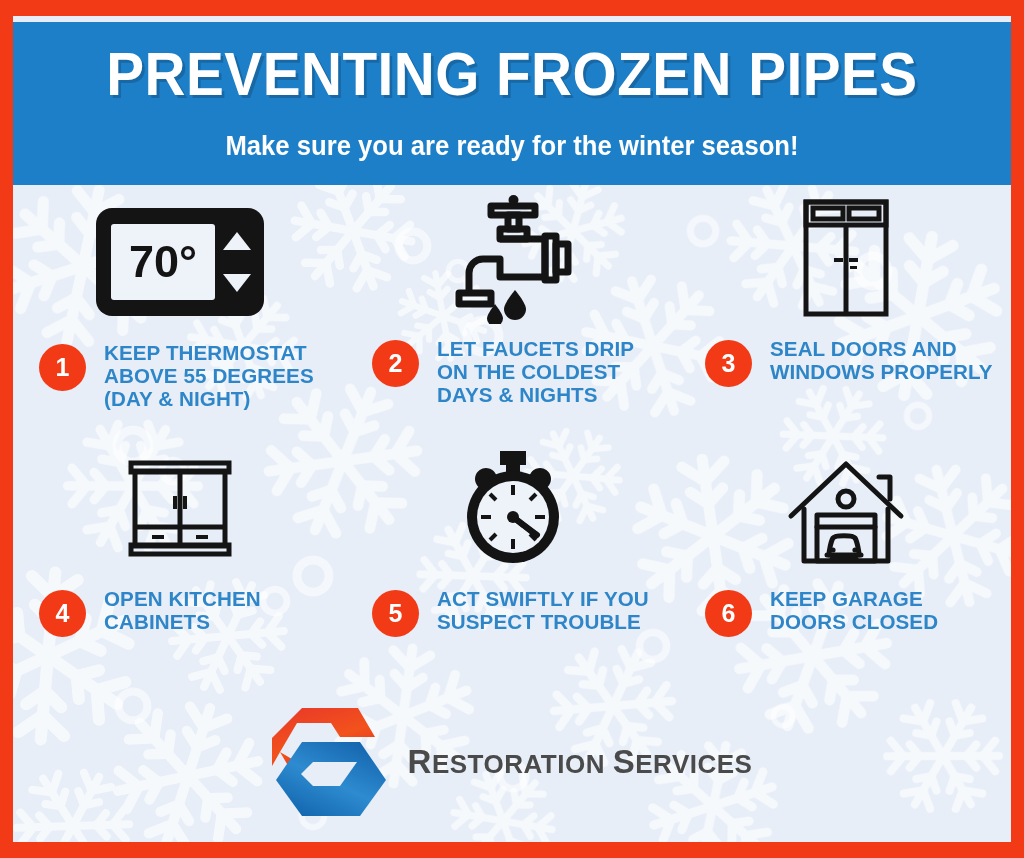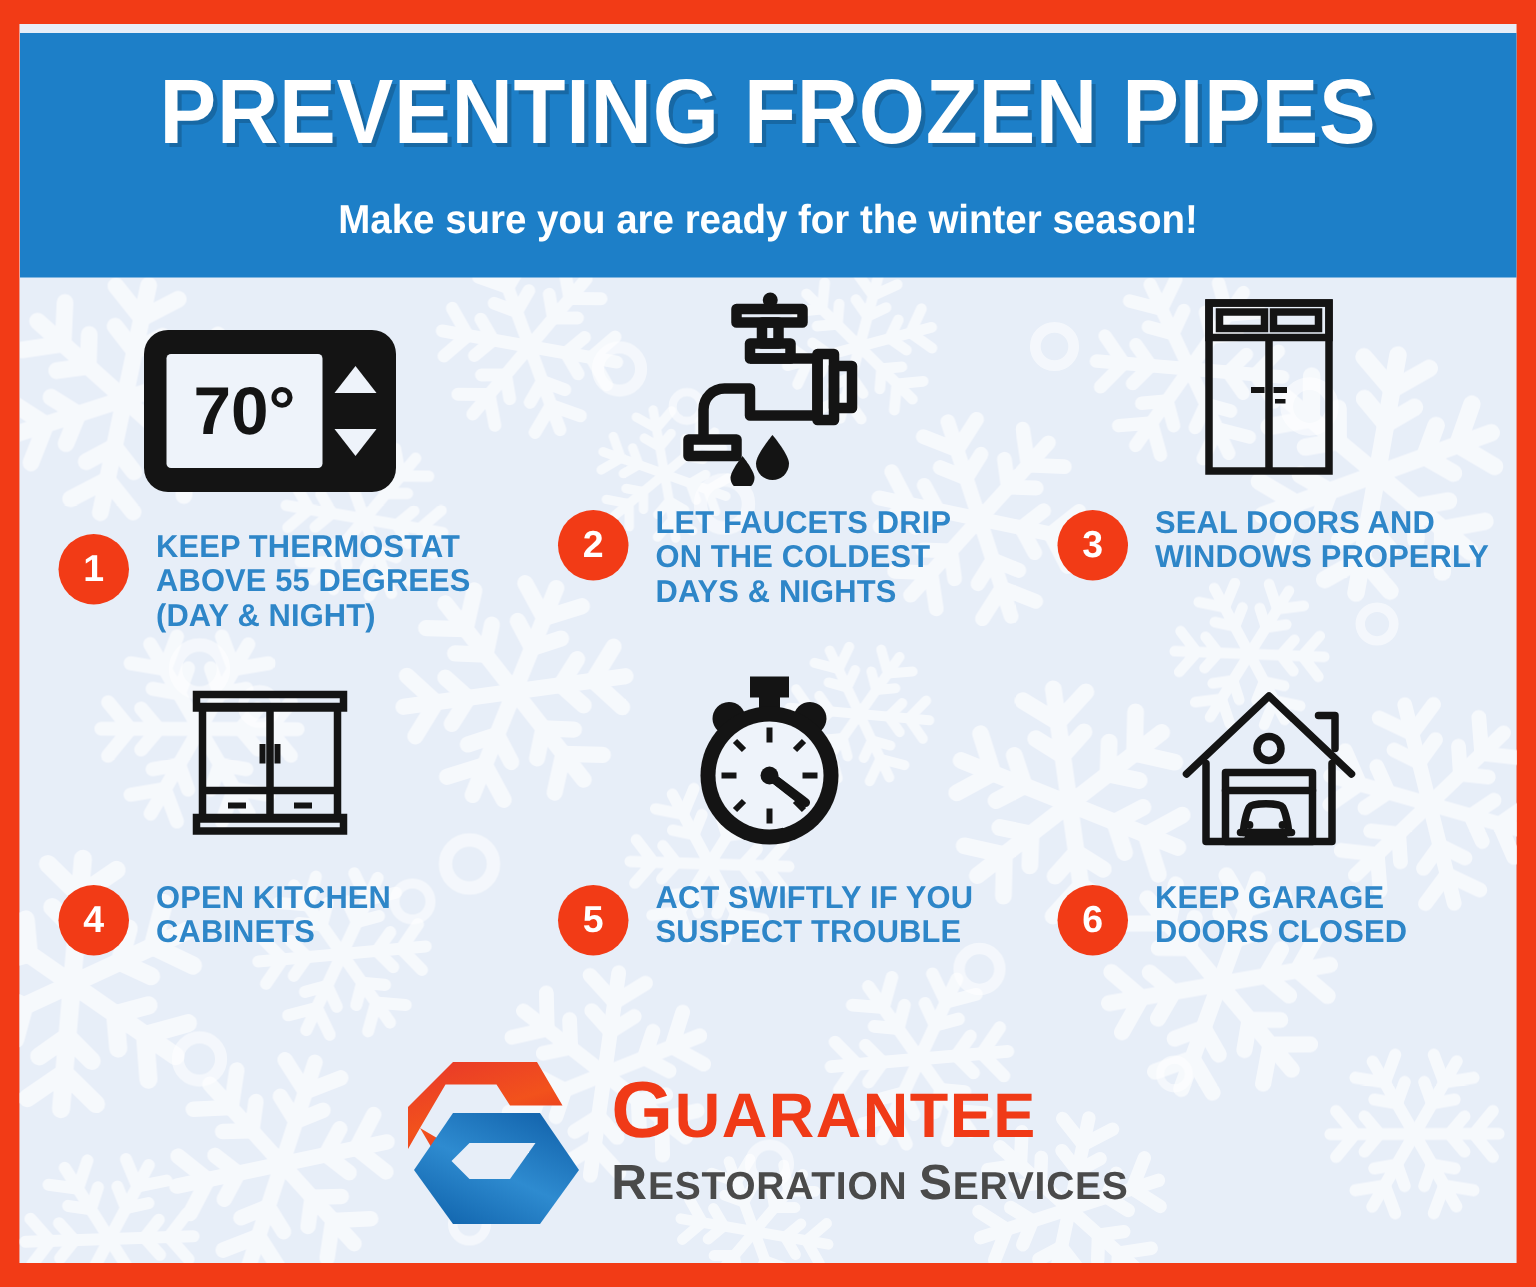--- a/index.html
+++ b/index.html
@@ -258,21 +258,21 @@
       </g>
     </svg>
 
     <div id="header">
       <div id="title">PREVENTING FROZEN PIPES</div>
       <div id="subtitle">Make sure you are ready for the winter season!</div>
     </div>
 
     <div id="tips">
 
-      <div class="tip" style="left:0px; top:16px;">
+      <div class="tip" style="left:0px; top:4px;">
         <div class="icon-wrap">
           <svg width="172" height="112" viewBox="0 0 172 112">
             <rect x="2" y="2" width="168" height="108" rx="16" fill="#141414"></rect>
             <rect x="17" y="18" width="104" height="76" rx="3" fill="#EEF3FA"></rect>
             <text x="69" y="71" font-family="'Liberation Sans Narrow','Liberation Sans',sans-serif" font-size="45" font-weight="700" fill="#141414" text-anchor="middle">70°</text>
             <polygon points="143,26 157,44 129,44" fill="#EEF3FA"></polygon>
             <polygon points="143,86 157,68 129,68" fill="#EEF3FA"></polygon>
           </svg>
         </div>
         <div class="row">
@@ -418,19 +418,18 @@
           </linearGradient>
         </defs>
         <path d="M30 4 L86 4 L103 33 L68 33 L59 19 L25 19 L8 48 L0 34 Z
                  M0 34 L8 48 L0 62 Z
                  M0 62 L8 48 L25 77 L59 77 L59 58 L25 58 L8 48 Z" fill="url(#gRed)"></path>
         <path d="M30 38 L88 38 L114 76 L88 112 L30 112 L4 76 Z" fill="url(#gBlue)"></path>
         <path d="M41 58 L85 58 L68 82 L41 82 L29 70 Z" fill="#E7EEF8"></path>
         <path d="M30 4 L86 4 L103 33 L66 33 L56 17 L28 17 L10 47 L28 77 L59 77 L59 56 L92 56 L92 79 L74 106 L22 106 L0 68 L0 42 Z" fill="url(#gRed)" opacity="0"></path>
       </svg>
       <div id="logo-text">
-        <div id="logo-word"><span>G</span><span class="small">UARANTEE</span></div>
         <div id="logo-sub"><span>R</span><span class="small">ESTORATION</span><span class="small">&nbsp;</span><span>S</span><span class="small">ERVICES</span></div>
       </div>
     </div>
 
   </div>
 </div>
 
 </body></html>

